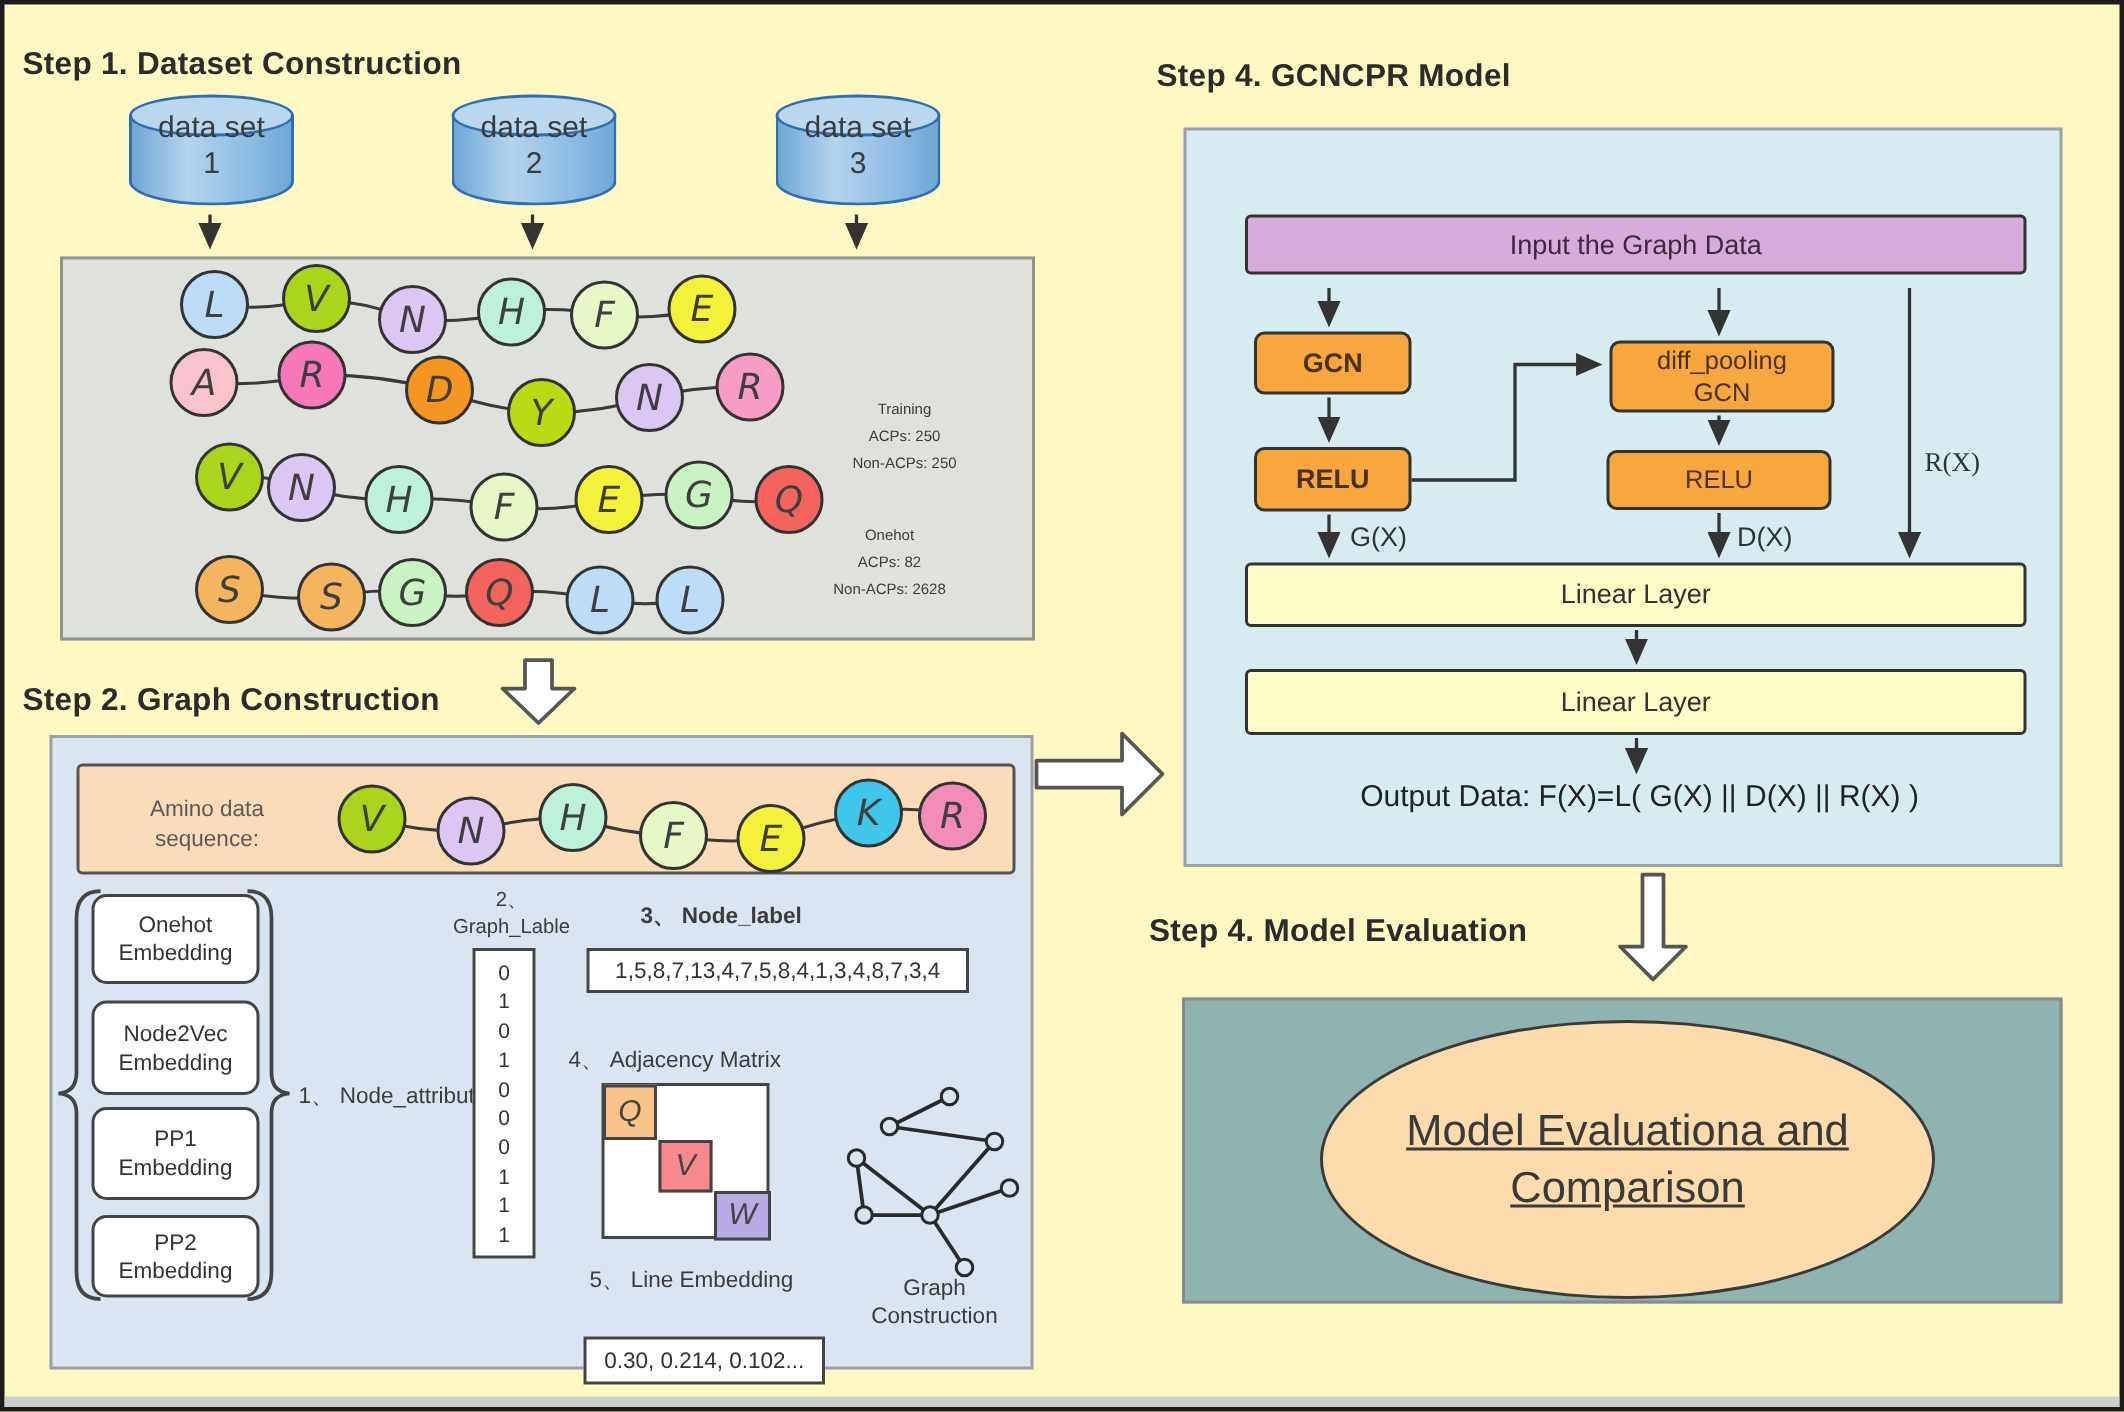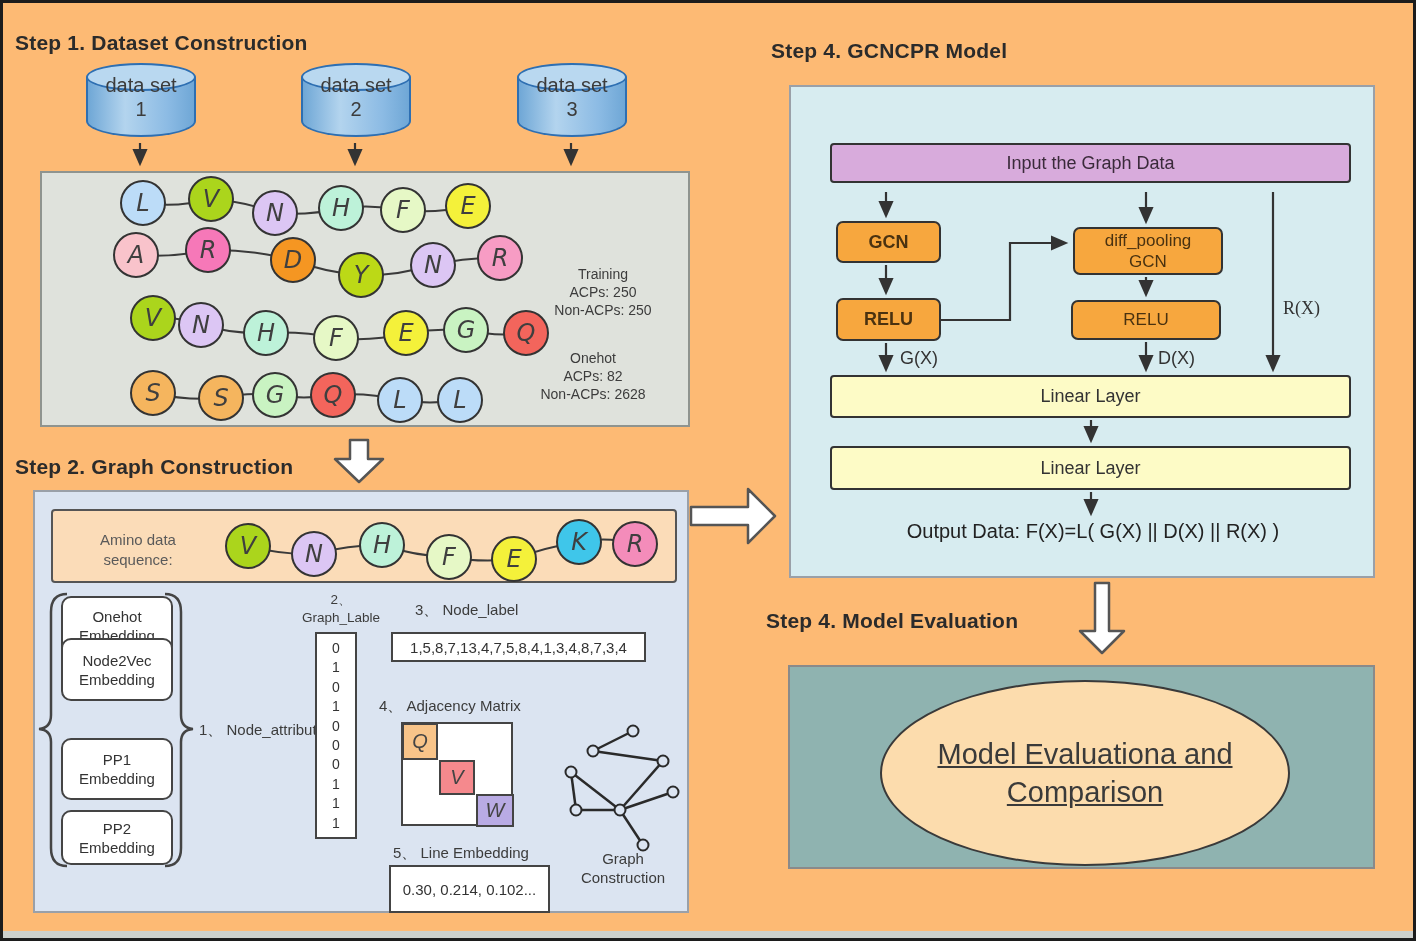--- a/index.html
+++ b/index.html
@@ -1,17 +1,17 @@
 <!DOCTYPE html>
 <html><head>
 <meta charset="utf-8">
 <style>
   * { margin:0; padding:0; box-sizing:border-box; }
   body { background:#e8e8e8; font-family:"Liberation Sans","DejaVu Sans",sans-serif; }
-  .canvas { position:relative; width:1416px; height:941px; background:#fdba74;
+  .canvas { position:relative; width:1416px; height:941px; background:#fef9c3;
             border:3px solid #1c1c1c; overflow:hidden;padding-left:32px; }
   .abs { position:absolute; }
   .step-title { position:absolute; font-size:21px; font-weight:bold; color:#2b2b2b; letter-spacing:.2px; }
 
   
   .panel { position:absolute; border:2px solid #9aa0a0; }
   .s1-box { left:37px; top:168px; width:650px; height:256px; background:#dfe2dc; border-color:#8f948f; }
   .s2-box { left:30px; top:487px; width:656px; height:423px; background:#dbe4f1; border-color:#9aa0a8; }
   .s3-box { left:786px; top:82px; width:586px; height:493px; background:#d7ecf0; border-color:#9aa0a8; }
   .s4-box { left:785px; top:662px; width:587px; height:204px; background:#8fb3b0; border-color:#8a8a8a; }
@@ -21,21 +21,21 @@
   .cyl .body { position:absolute; left:0; top:14px; width:110px; height:60px; background:linear-gradient(to right,#6fa7d6,#b3d4ee 35%,#8cbbe4 75%,#6fa7d6); border:2px solid #2e6fb2; border-top:none; border-radius:0 0 55px 55px / 0 0 16px 16px; }
   .cyl .lid { position:absolute; left:0; top:0; width:110px; height:28px; background:#b9d8f0; border:2px solid #2e6fb2; border-radius:50%; }
   .cyl .lbl { position:absolute; left:0; top:10px; width:110px; text-align:center; font-size:20px; line-height:24px; color:#3c3c3c; z-index:3; }
 
   
   .aa { position:absolute; width:46px; height:46px; border:2px solid #333; border-radius:50%;
         display:flex; align-items:center; justify-content:center;
         font-family:"DejaVu Sans",sans-serif; font-style:italic; font-size:24px; color:#3f3f3f; z-index:3; }
 
   .svg-layer { position:absolute; pointer-events:none; z-index:2; }
-  .note { position:absolute; text-align:center; font-size:14px; line-height:18px; color:#3c3c3c; }
+  .note { position:absolute; text-align:center; font-size:10px; line-height:18px; color:#3c3c3c; }
 
   
   .peach { position:absolute; left:48px; top:506px; width:626px; height:74px; background:#fbdcb8;
            border:2px solid #555; border-radius:4px; }
   .emb { position:absolute; left:58px; width:112px; background:#fff; border:2px solid #444;
          border-radius:10px; display:flex; align-items:center; justify-content:center;
          text-align:center; font-size:15px; line-height:19px; color:#333; z-index:3; }
   .s2h { position:absolute; font-size:15px; color:#3c3c3c; z-index:3; }
   .whitebox { position:absolute; background:#fff; border:2px solid #444; display:flex;
               align-items:center; justify-content:center; font-size:15px; color:#333; z-index:3; }
@@ -183,21 +183,21 @@
   <svg class="svg-layer" style="left:30px; top:487px;" width="656" height="423">
     <g stroke="#444" stroke-width="2.5" fill="none">
       <path d="M34 104 Q18 104 18 122 L18 225 Q18 238 6 239 Q18 240 18 252 L18 358 Q18 376 34 376"></path>
       <path d="M132 104 Q148 104 148 122 L148 225 Q148 238 160 239 Q148 240 148 252 L148 358 Q148 376 132 376"></path>
     </g>
   </svg>
 
   <div class="emb" style="top:593px; height:60px;">
     <div><span>Onehot</span><br><span>Embedding</span></div>
   </div>
-  <div class="emb" style="top:635px; height:63px;">
+  <div class="emb" style="top:664px; height:63px;">
     <div><span>Node2Vec</span><br><span>Embedding</span></div>
   </div>
   <div class="emb" style="top:735px; height:62px;">
     <div><span>PP1</span><br><span>Embedding</span></div>
   </div>
   <div class="emb" style="top:807px; height:55px;">
     <div><span>PP2</span><br><span>Embedding</span></div>
   </div>
 
   <div class="s2h" style="left:196px; top:718px;">1、 Node_attribute</div>
@@ -212,34 +212,34 @@
     <span>0</span>
     <span>1</span>
     <span>0</span>
     <span>0</span>
     <span>0</span>
     <span>1</span>
     <span>1</span>
     <span>1</span>
   </div>
 
-  <div class="s2h" style="left:412px; top:598px;">3、 Node_label</div>
+  <div class="s2h" style="left:424px; top:598px;font-weight:bold;">3、 Node_label</div>
   <div class="whitebox" style="left:388px; top:629px; width:255px; height:30px;">
     <span>1,5,8,7,13,4,7,5,8,4,1,3,4,8,7,3,4</span>
   </div>
 
   <div class="s2h" style="left:376px; top:694px;">4、 Adjacency Matrix</div>
   <div class="whitebox" style="left:398px; top:719px; width:112px; height:104px;">
     <div class="mcell" style="left: -1px; top: -1px; width: 36px; height: 37px; background-color: rgb(248, 196, 137);">Q</div>
     <div class="mcell" style="left: 36px; top: 36px; width: 36px; height: 35px; background-color: rgb(245, 137, 141);">V</div>
     <div class="mcell" style="left: 73px; top: 70px; width: 38px; height: 33px; background-color: rgb(185, 171, 228);">W</div>
   </div>
 
   <div class="s2h" style="left:390px; top:841px;">5、 Line Embedding</div>
-  <div class="whitebox" style="left:386px; top:862px; width:161px; height:48px;">
+  <div class="whitebox" style="left:386px; top:888px; width:161px; height:32px;">
     <span>0.30, 0.214, 0.102...</span>
   </div>
 
   <svg class="svg-layer" style="left:540px; top:698px;" width="160" height="160">
     <g stroke="#2a2a2a" stroke-width="2.5">
       <line x1="90" y1="30" x2="50" y2="50"></line>
         <line x1="50" y1="50" x2="120" y2="60"></line>
       <line x1="120" y1="60" x2="77" y2="109"></line>
         <line x1="28" y1="71" x2="33" y2="109"></line>
       <line x1="28" y1="71" x2="77" y2="109"></line>

